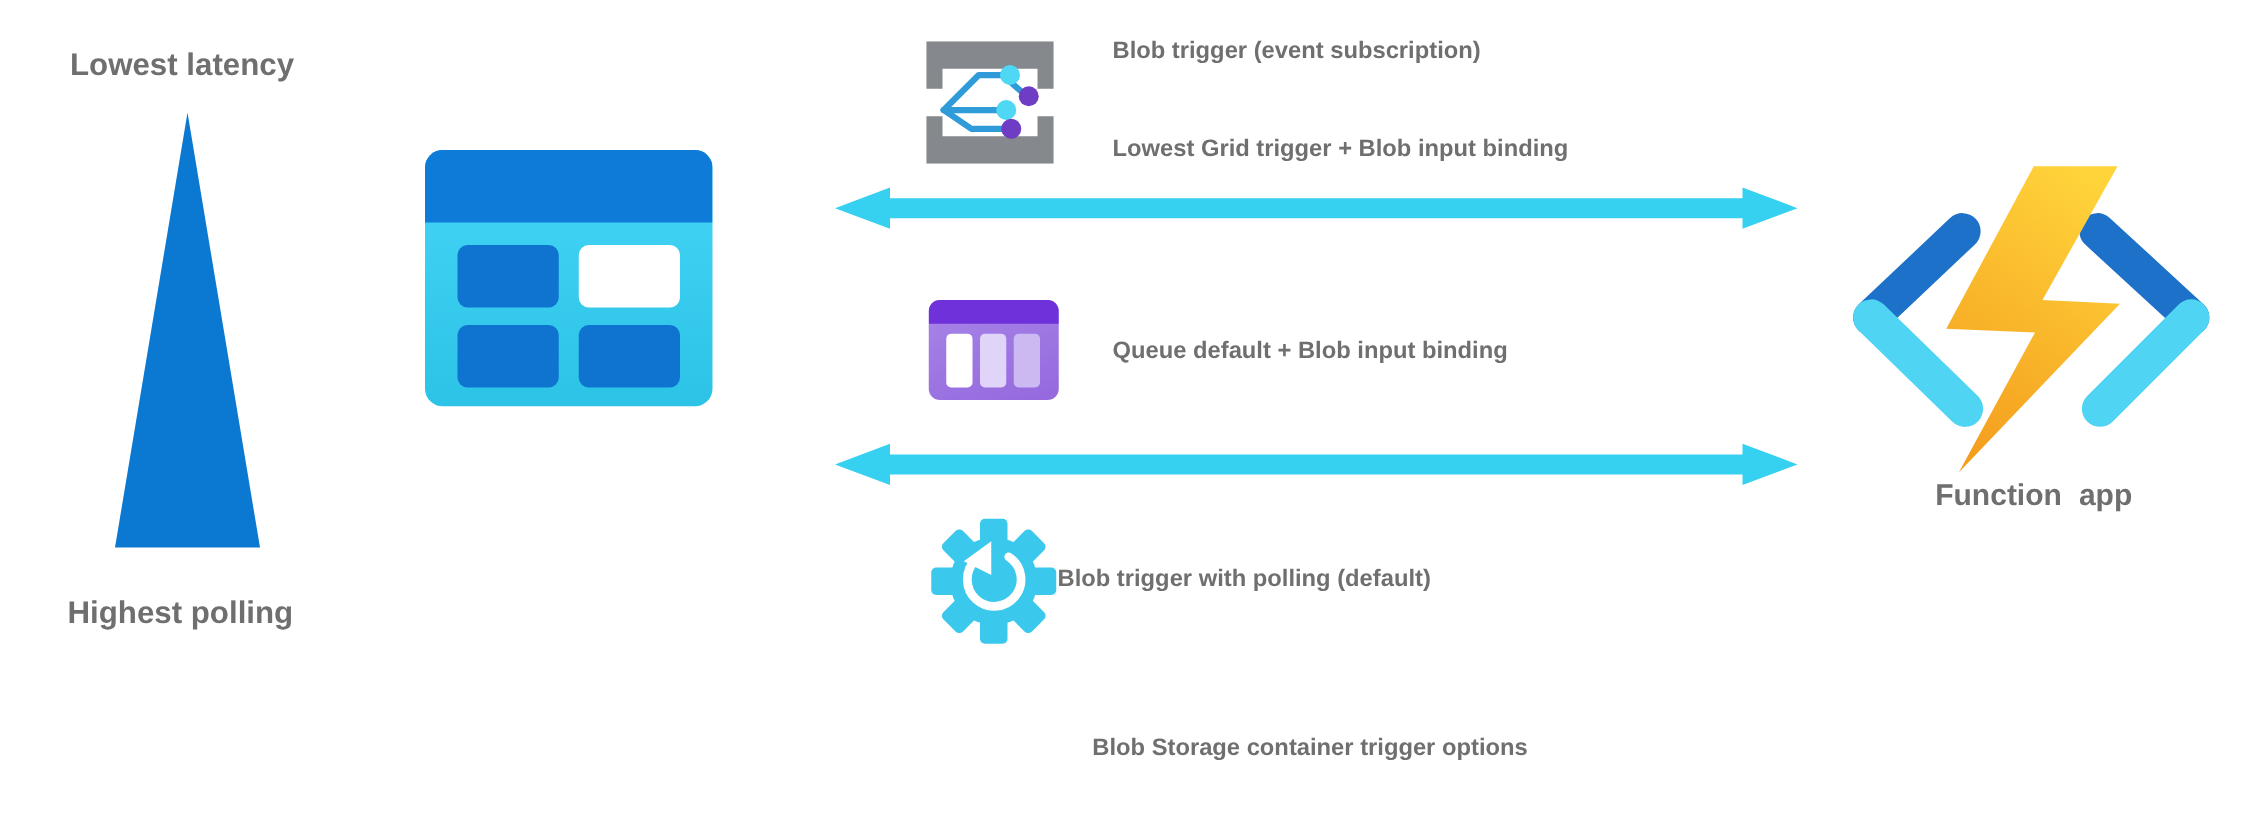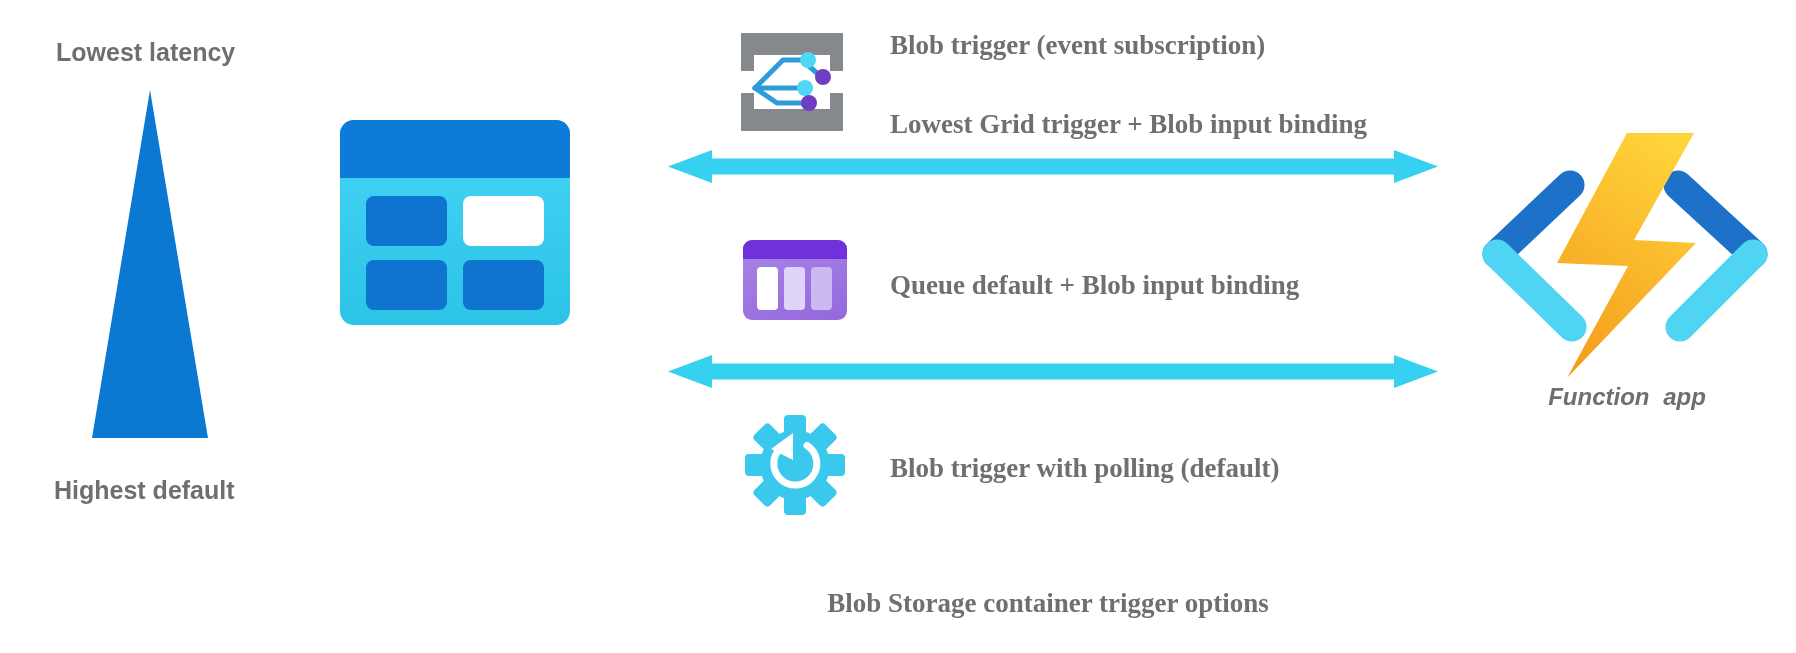--- a/index.html
+++ b/index.html
@@ -2,21 +2,21 @@
 <html><head>
 <meta charset="utf-8">
 <style>
   html,body{margin:0;padding:0;background:#ffffff;}
   .canvas{
     position:relative;width:1796px;height:634px;background:#ffffff;overflow:hidden;
     font-family:"Liberation Sans","DejaVu Sans",sans-serif;
   }
   .gray-label{position:absolute;color:#6f6f6f;font-weight:bold;white-space:nowrap;}
   .sz25{font-size:25px;}
-  .sz27{font-size:27px;font-family:Liberation Serif, serif;}
+  .sz27{font-size:19px;}
   .sz24{font-size:24px;}
   .center{text-align:center;white-space:nowrap;}
 
   
   .lowest-label{left:56px;top:38px;}
   .highest-label{left:54px;top:476px;}
   .latency-triangle{position:absolute;left:80px;top:86px;}
 
   
   .blob-icon{position:absolute;left:340px;top:120px;width:230px;height:205px;
@@ -38,43 +38,43 @@
   .queue-icon .hdr{position:absolute;left:0;top:0;width:100%;height:19px;background:#6f31da;}
   .queue-icon .bar{position:absolute;top:27px;width:21px;height:43px;border-radius:4px;}
   .queue-icon .b1{left:14px;background:#ffffff;}
   .queue-icon .b2{left:41px;background:#e0d4f8;}
   .queue-icon .b3{left:68px;background:#ccb9f1;}
   .gear-icon{position:absolute;left:743px;top:413px;}
 
   .opt1-line1{left:890px;top:30px;}
   .opt1-line2{left:890px;top:109px;}
   .opt2-line1{left:890px;top:270px;}
-  .opt3-line1{left:890px;top:453px;}
+  .opt3-line1{left:846px;top:453px;}
 
   .arrow1{position:absolute;left:666px;top:148px;}
   .arrow2{position:absolute;left:666px;top:353px;}
 
   
   .func-icon{position:absolute;left:1480px;top:125px;}
-  .func-label{left:1487px;top:383px;width:280px;word-spacing:7px;font-style:italic;}
+  .func-label{left:1487px;top:383px;width:280px;word-spacing:7px;}
 
   .caption{left:698px;top:588px;width:700px;}
 </style>
 </head>
 <body>
 
 <div class="canvas">
 
   <div class="gray-label sz25 lowest-label">Lowest latency</div>
 
   <svg class="latency-triangle" width="132" height="356" viewBox="0 0 132 356">
     <polygon points="70,4 12,352 128,352" fill="#0b79d2"></polygon>
   </svg>
 
-  <div class="gray-label sz25 highest-label">Highest default</div>
+  <div class="gray-label sz25 highest-label">Highest polling</div>
 
   <div class="blob-icon">
     <div class="hdr"></div>
     <div class="tile t-tl"></div>
     <div class="tile t-tr"></div>
     <div class="tile t-bl"></div>
     <div class="tile t-br"></div>
   </div>
 
   <svg class="eventgrid-icon" width="102" height="98" viewBox="0 0 102 98">

